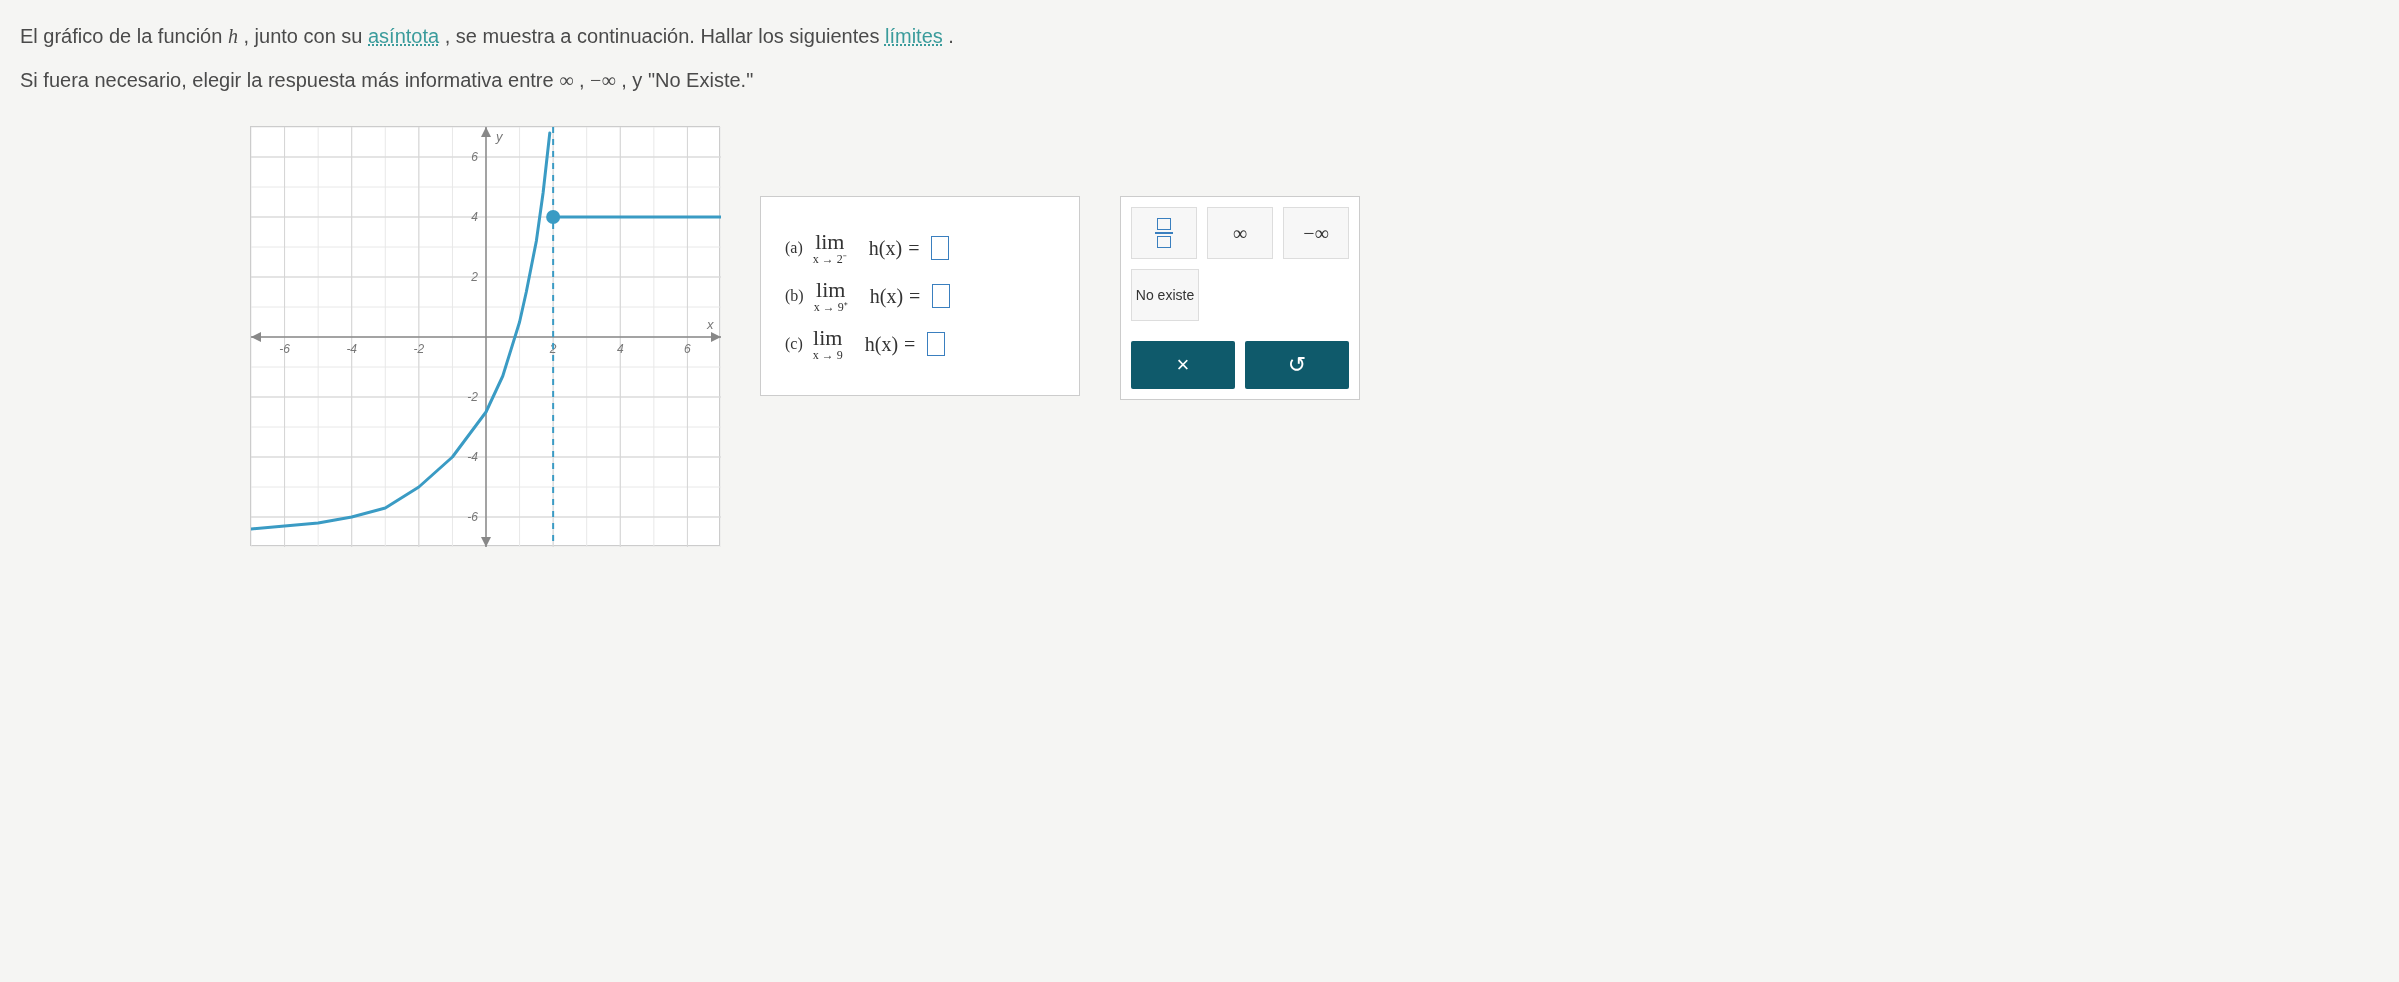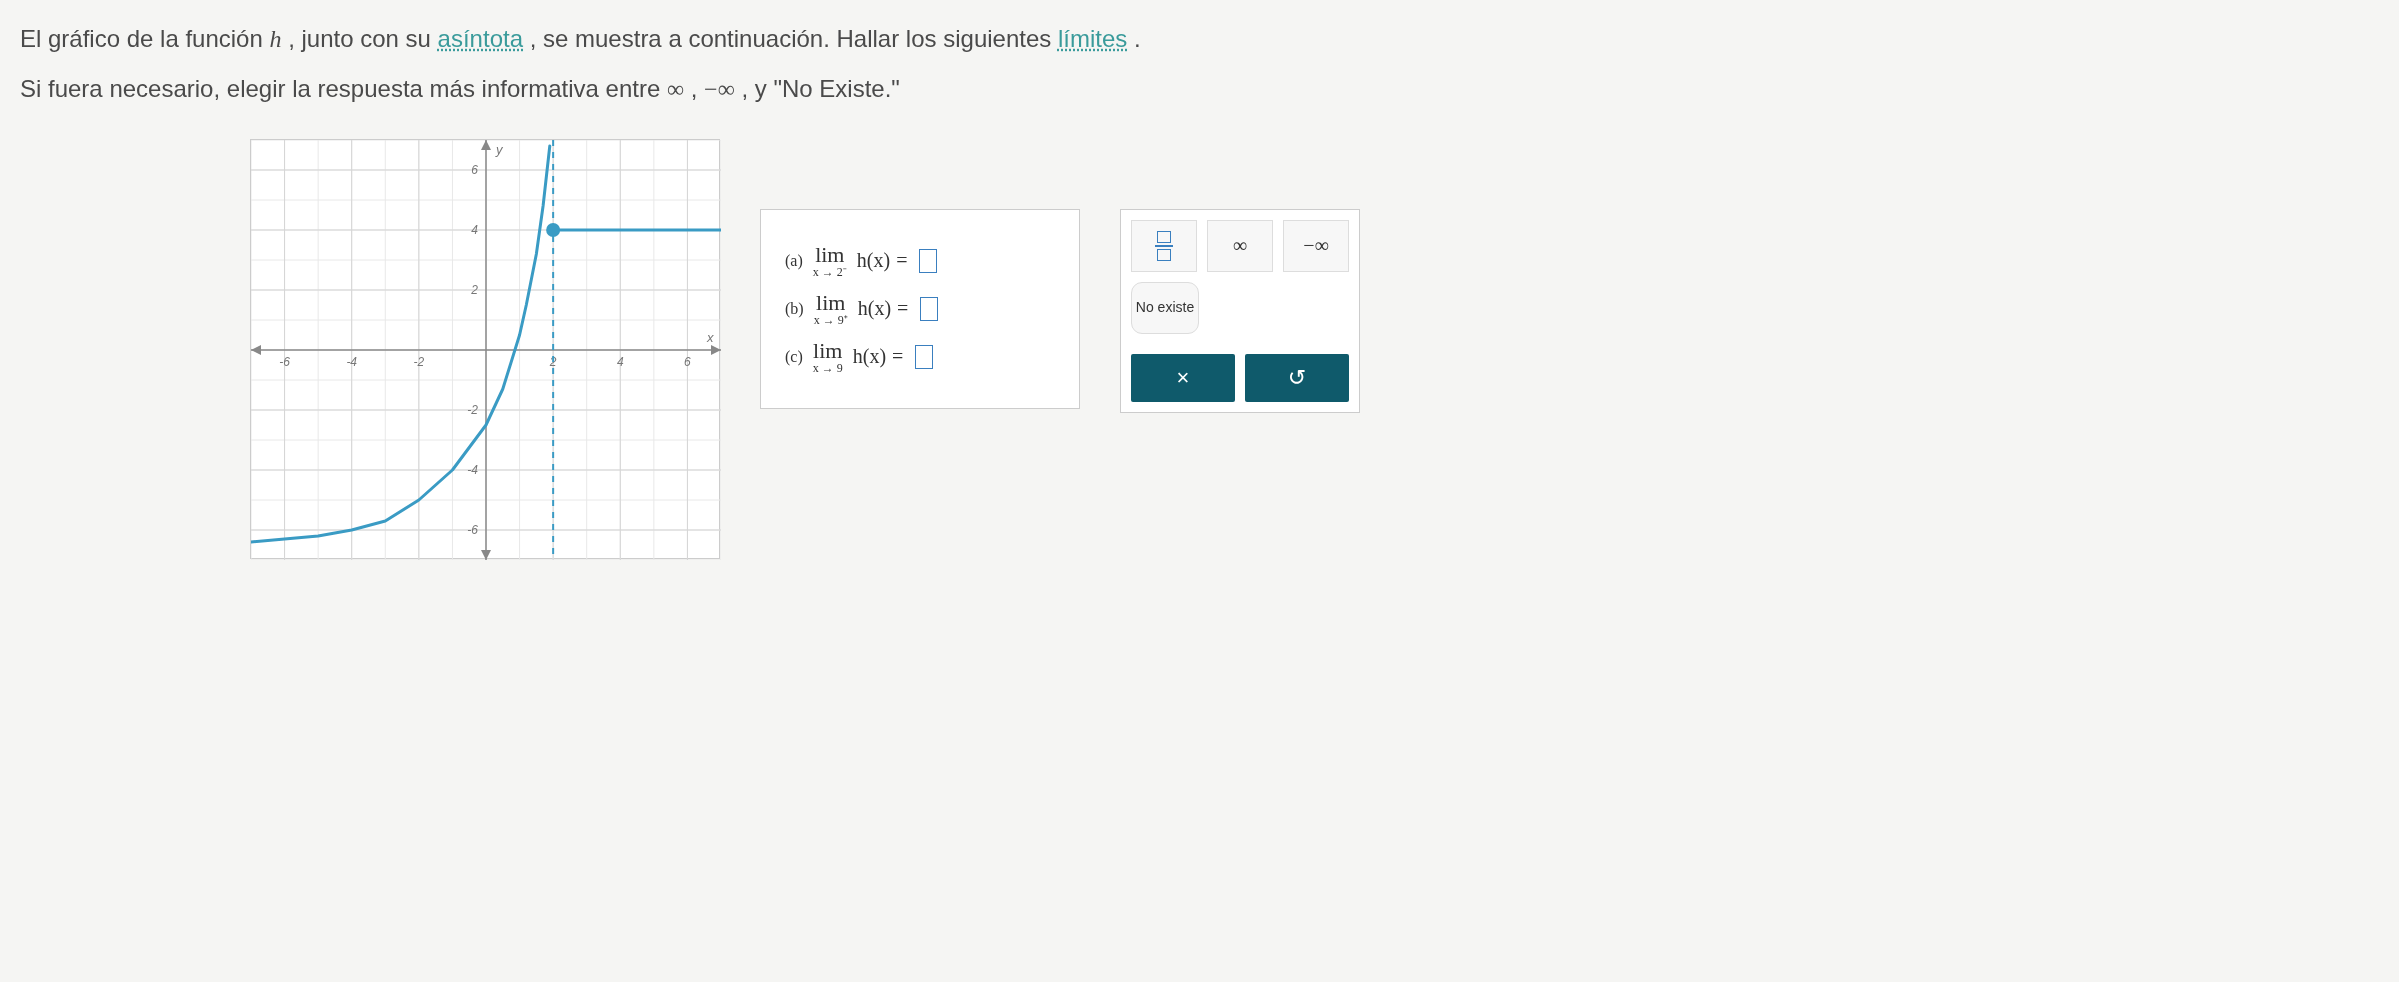--- a/index.html
+++ b/index.html
@@ -3,21 +3,21 @@
 <meta charset="utf-8">
 <style>
 * { box-sizing: border-box; margin: 0; padding: 0; }
 body {
   font-family: Arial, Helvetica, sans-serif;
   background: #f5f5f3;
   padding: 20px;
   color: #333;
 }
 .problem-text {
-  font-size: 24px;
+  font-size: 20px;
   color: #4a4a4a;
   line-height: 1.6;
   margin-bottom: 12px;
 }
 .problem-text .italic { font-style: italic; font-family: 'Times New Roman', serif; }
 .problem-text .link { color: #3a9b9b; text-decoration: underline dotted; cursor: pointer; }
 .math-sym { font-family: 'Times New Roman', serif; }
 .main-row {
   display: flex;
   gap: 40px;
@@ -40,21 +40,21 @@
   margin-top: 70px;
 }
 .limit-row {
   display: flex;
   align-items: center;
   margin: 14px 0;
   font-family: 'Times New Roman', serif;
   font-size: 20px;
 }
 .limit-label { font-size: 16px; margin-right: 10px; color: #333; }
-.limit-block { display: inline-flex; flex-direction: column; align-items: center; line-height: 1; margin-right: 10px; }
+.limit-block { display: inline-flex; flex-direction: column; align-items: center; line-height: 1; margin-right: 22px; }
 .limit-top { font-size: 22px; }
 .limit-bottom { font-size: 12px; }
 .answer-box {
   display: inline-block;
   width: 18px; height: 24px;
   border: 1.5px solid #3a7fbf;
   margin-left: 6px;
   cursor: text;
 }
 .tools-panel {
@@ -70,21 +70,21 @@
   height: 52px;
   border: 1px solid #ddd;
   background: #f7f7f7;
   display: flex;
   align-items: center;
   justify-content: center;
   font-size: 20px;
   cursor: pointer;
   font-family: 'Times New Roman', serif;
 }
-.tool-btn.small-text { font-size: 14px; font-family: Arial, sans-serif; text-align: center; line-height: 1.2; border-radius: 11px; }
+.tool-btn.small-text { font-size: 14px; font-family: Arial, sans-serif; text-align: center; line-height: 1.2; }
 .action-btn {
   flex: 1;
   height: 48px;
   background: #0f5a6b;
   color: #fff;
   display: flex;
   align-items: center;
   justify-content: center;
   font-size: 22px;
   cursor: pointer;

